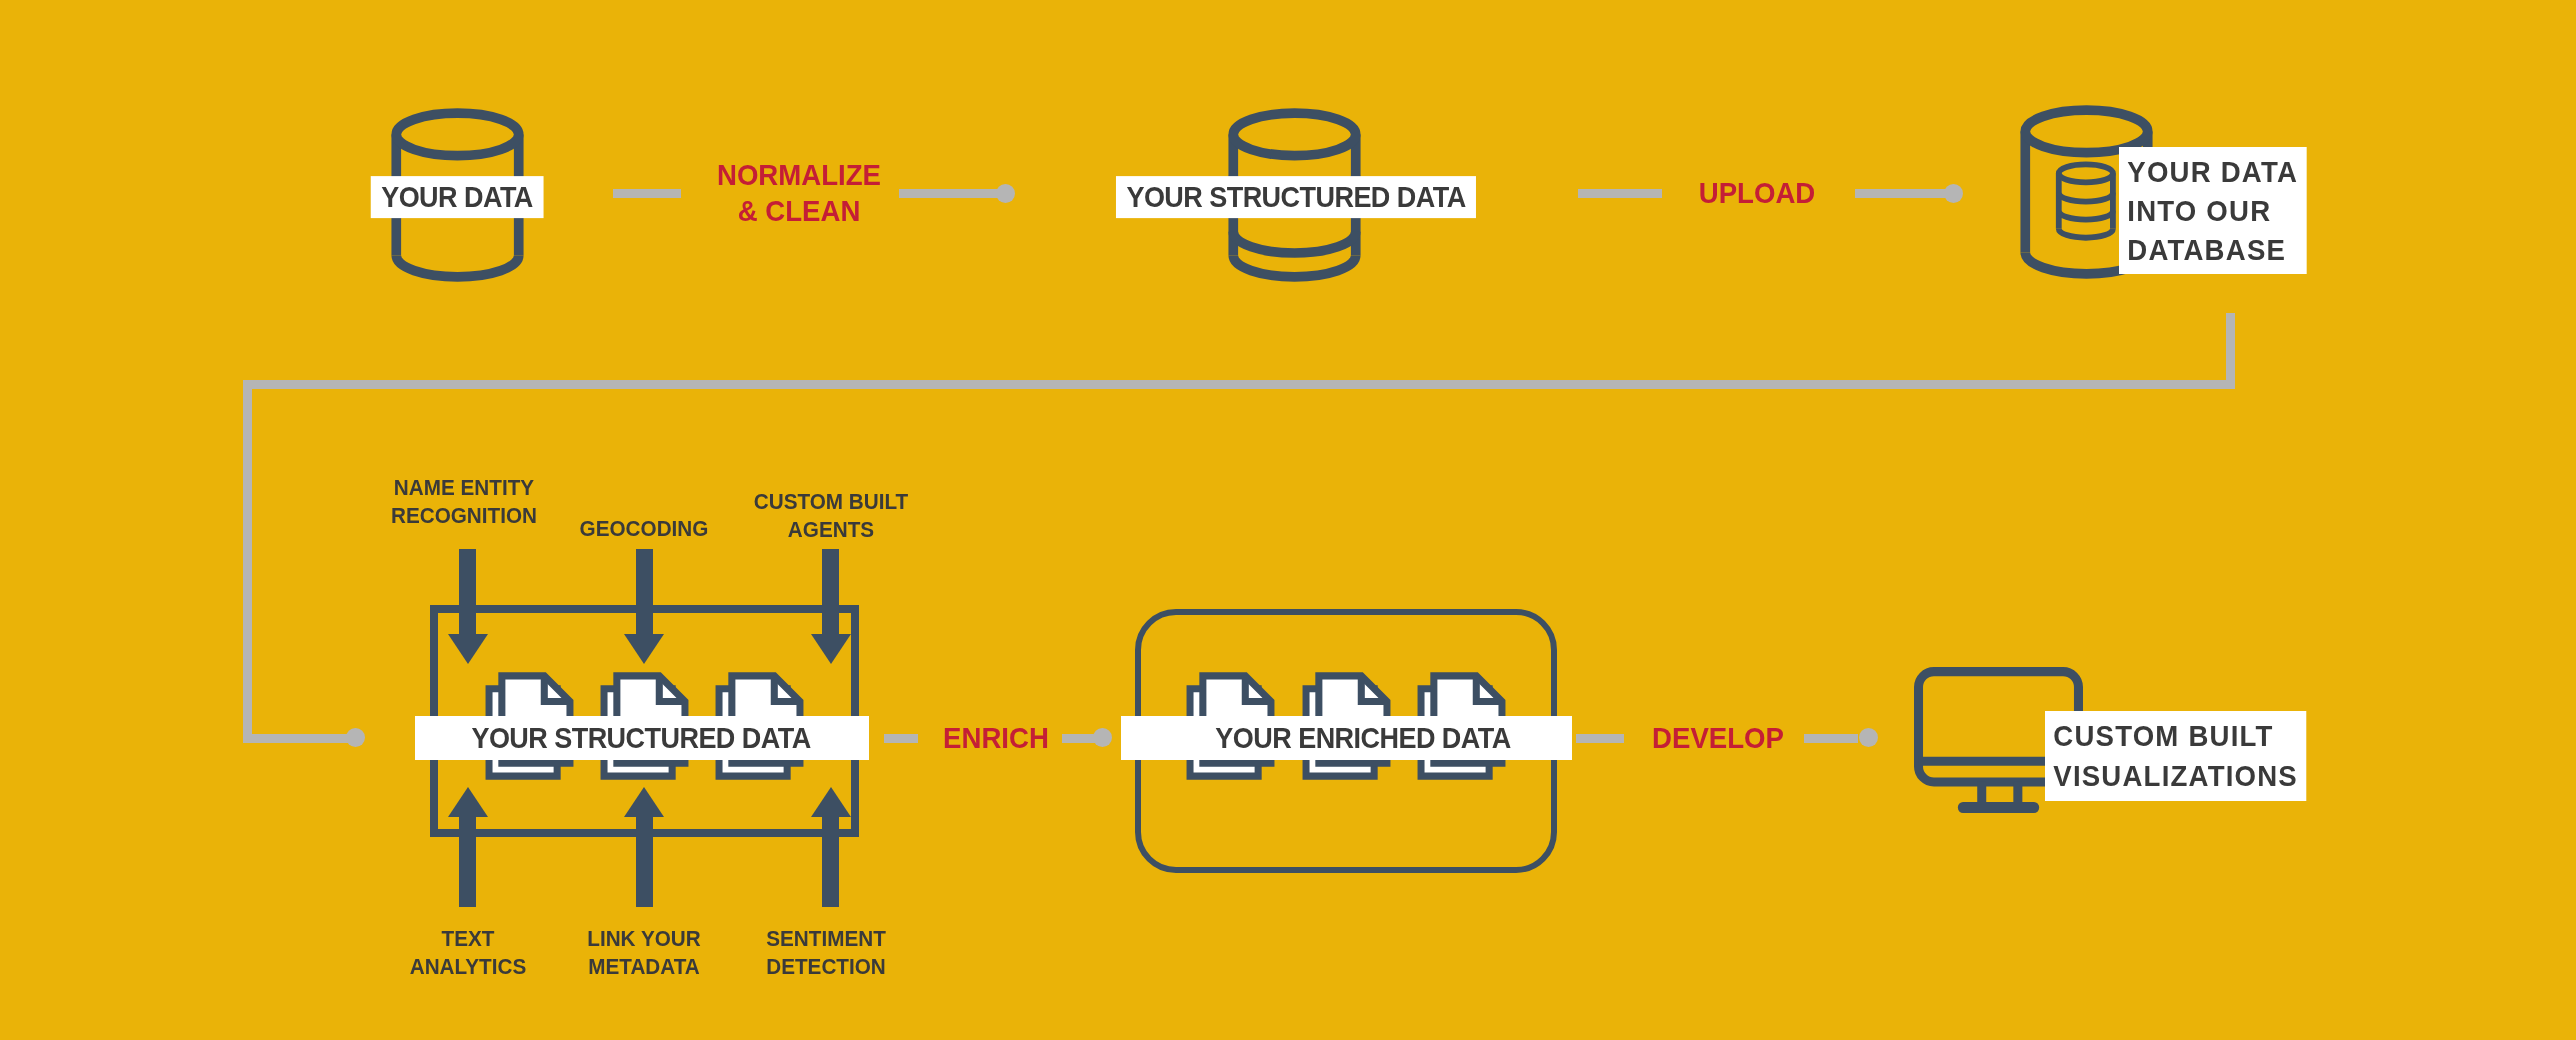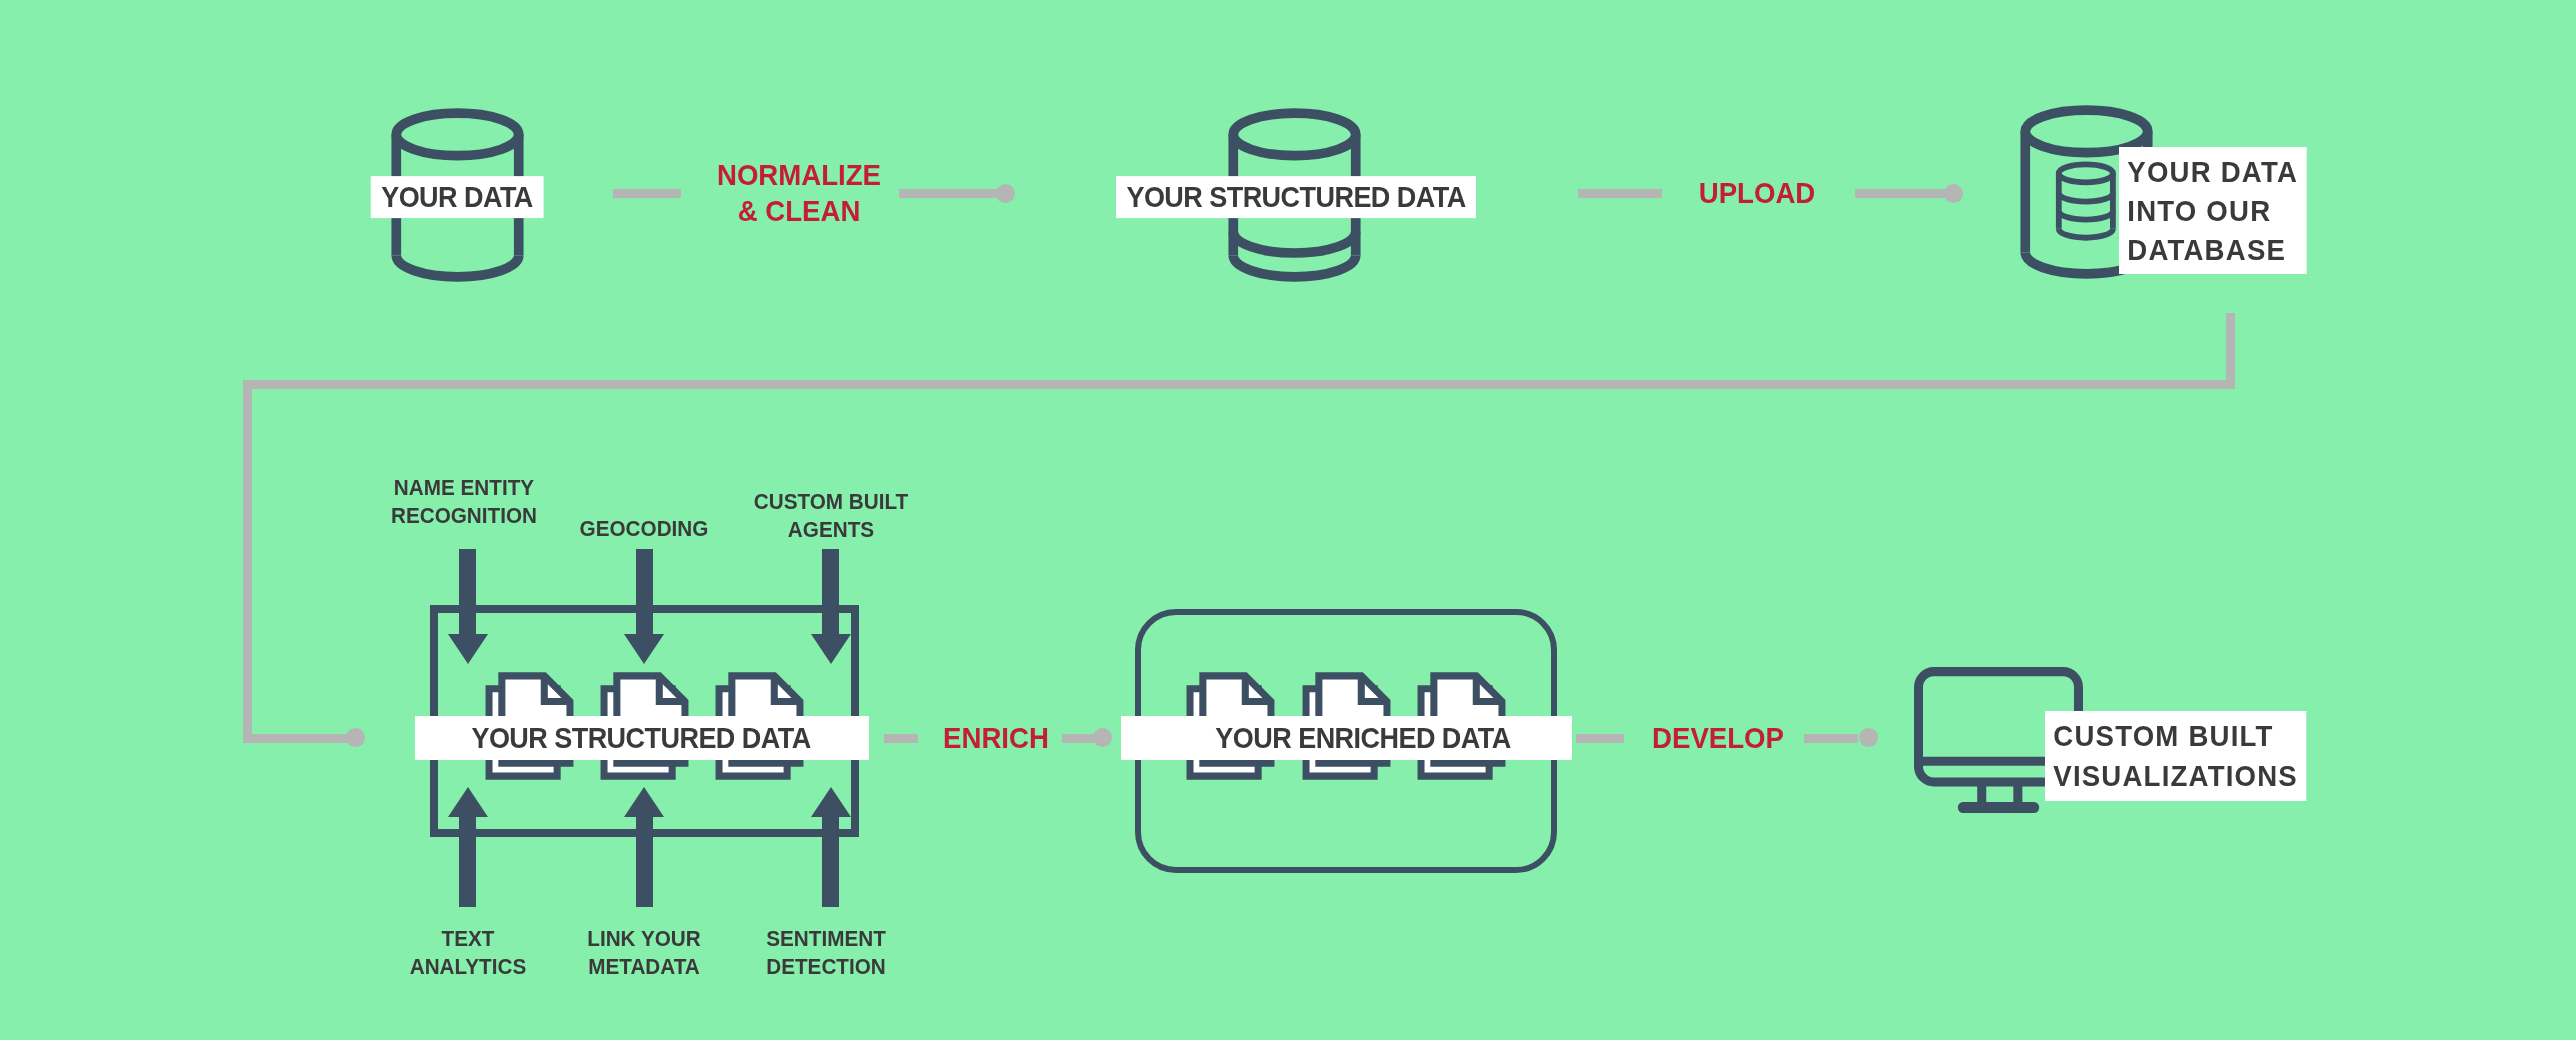--- a/index.html
+++ b/index.html
@@ -1,19 +1,19 @@
 <!DOCTYPE html>
 <html style="--navy: #3d4f63; --red: #c41e36; --gray: #b5b5b5; --label-dark: #3a3a3a; --background: #ffffff;font-size:10.3px"><head>
 <meta charset="utf-8">
 <style>
   :root{
     --navy:#3d4f63; --red:#c41e36; --gray:#b5b5b5; --label-dark:#3a3a3a; --background:#ffffff;
   }
   html,body{margin:0;padding:0;background:var(--background);}
-  .stage{position:relative;width:2576px;height:1040px;background:#86efac;overflow:hidden;
+  .stage{position:relative;width:2576px;height:1040px;background:#eab308;overflow:hidden;
          font-family:"Liberation Sans","DejaVu Sans",sans-serif;font-weight:bold;}
   .bar{position:absolute;height:9px;background:var(--gray);z-index:1;}
   .vbar{position:absolute;width:9px;background:var(--gray);z-index:1;}
   .dot{position:absolute;width:19.3px;height:19.3px;border-radius:50%;background:var(--gray);z-index:1;}
   .shaft{position:absolute;width:16.7px;background:var(--navy);z-index:1;}
   .head-down{position:absolute;width:0;height:0;border-left:20px solid transparent;
              border-right:20px solid transparent;border-top:30px solid var(--navy);z-index:1;}
   .head-up{position:absolute;width:0;height:0;border-left:20px solid transparent;
            border-right:20px solid transparent;border-bottom:30px solid var(--navy);z-index:1;}
   .struct-box{position:absolute;left:430px;top:605px;width:429px;height:232px;

